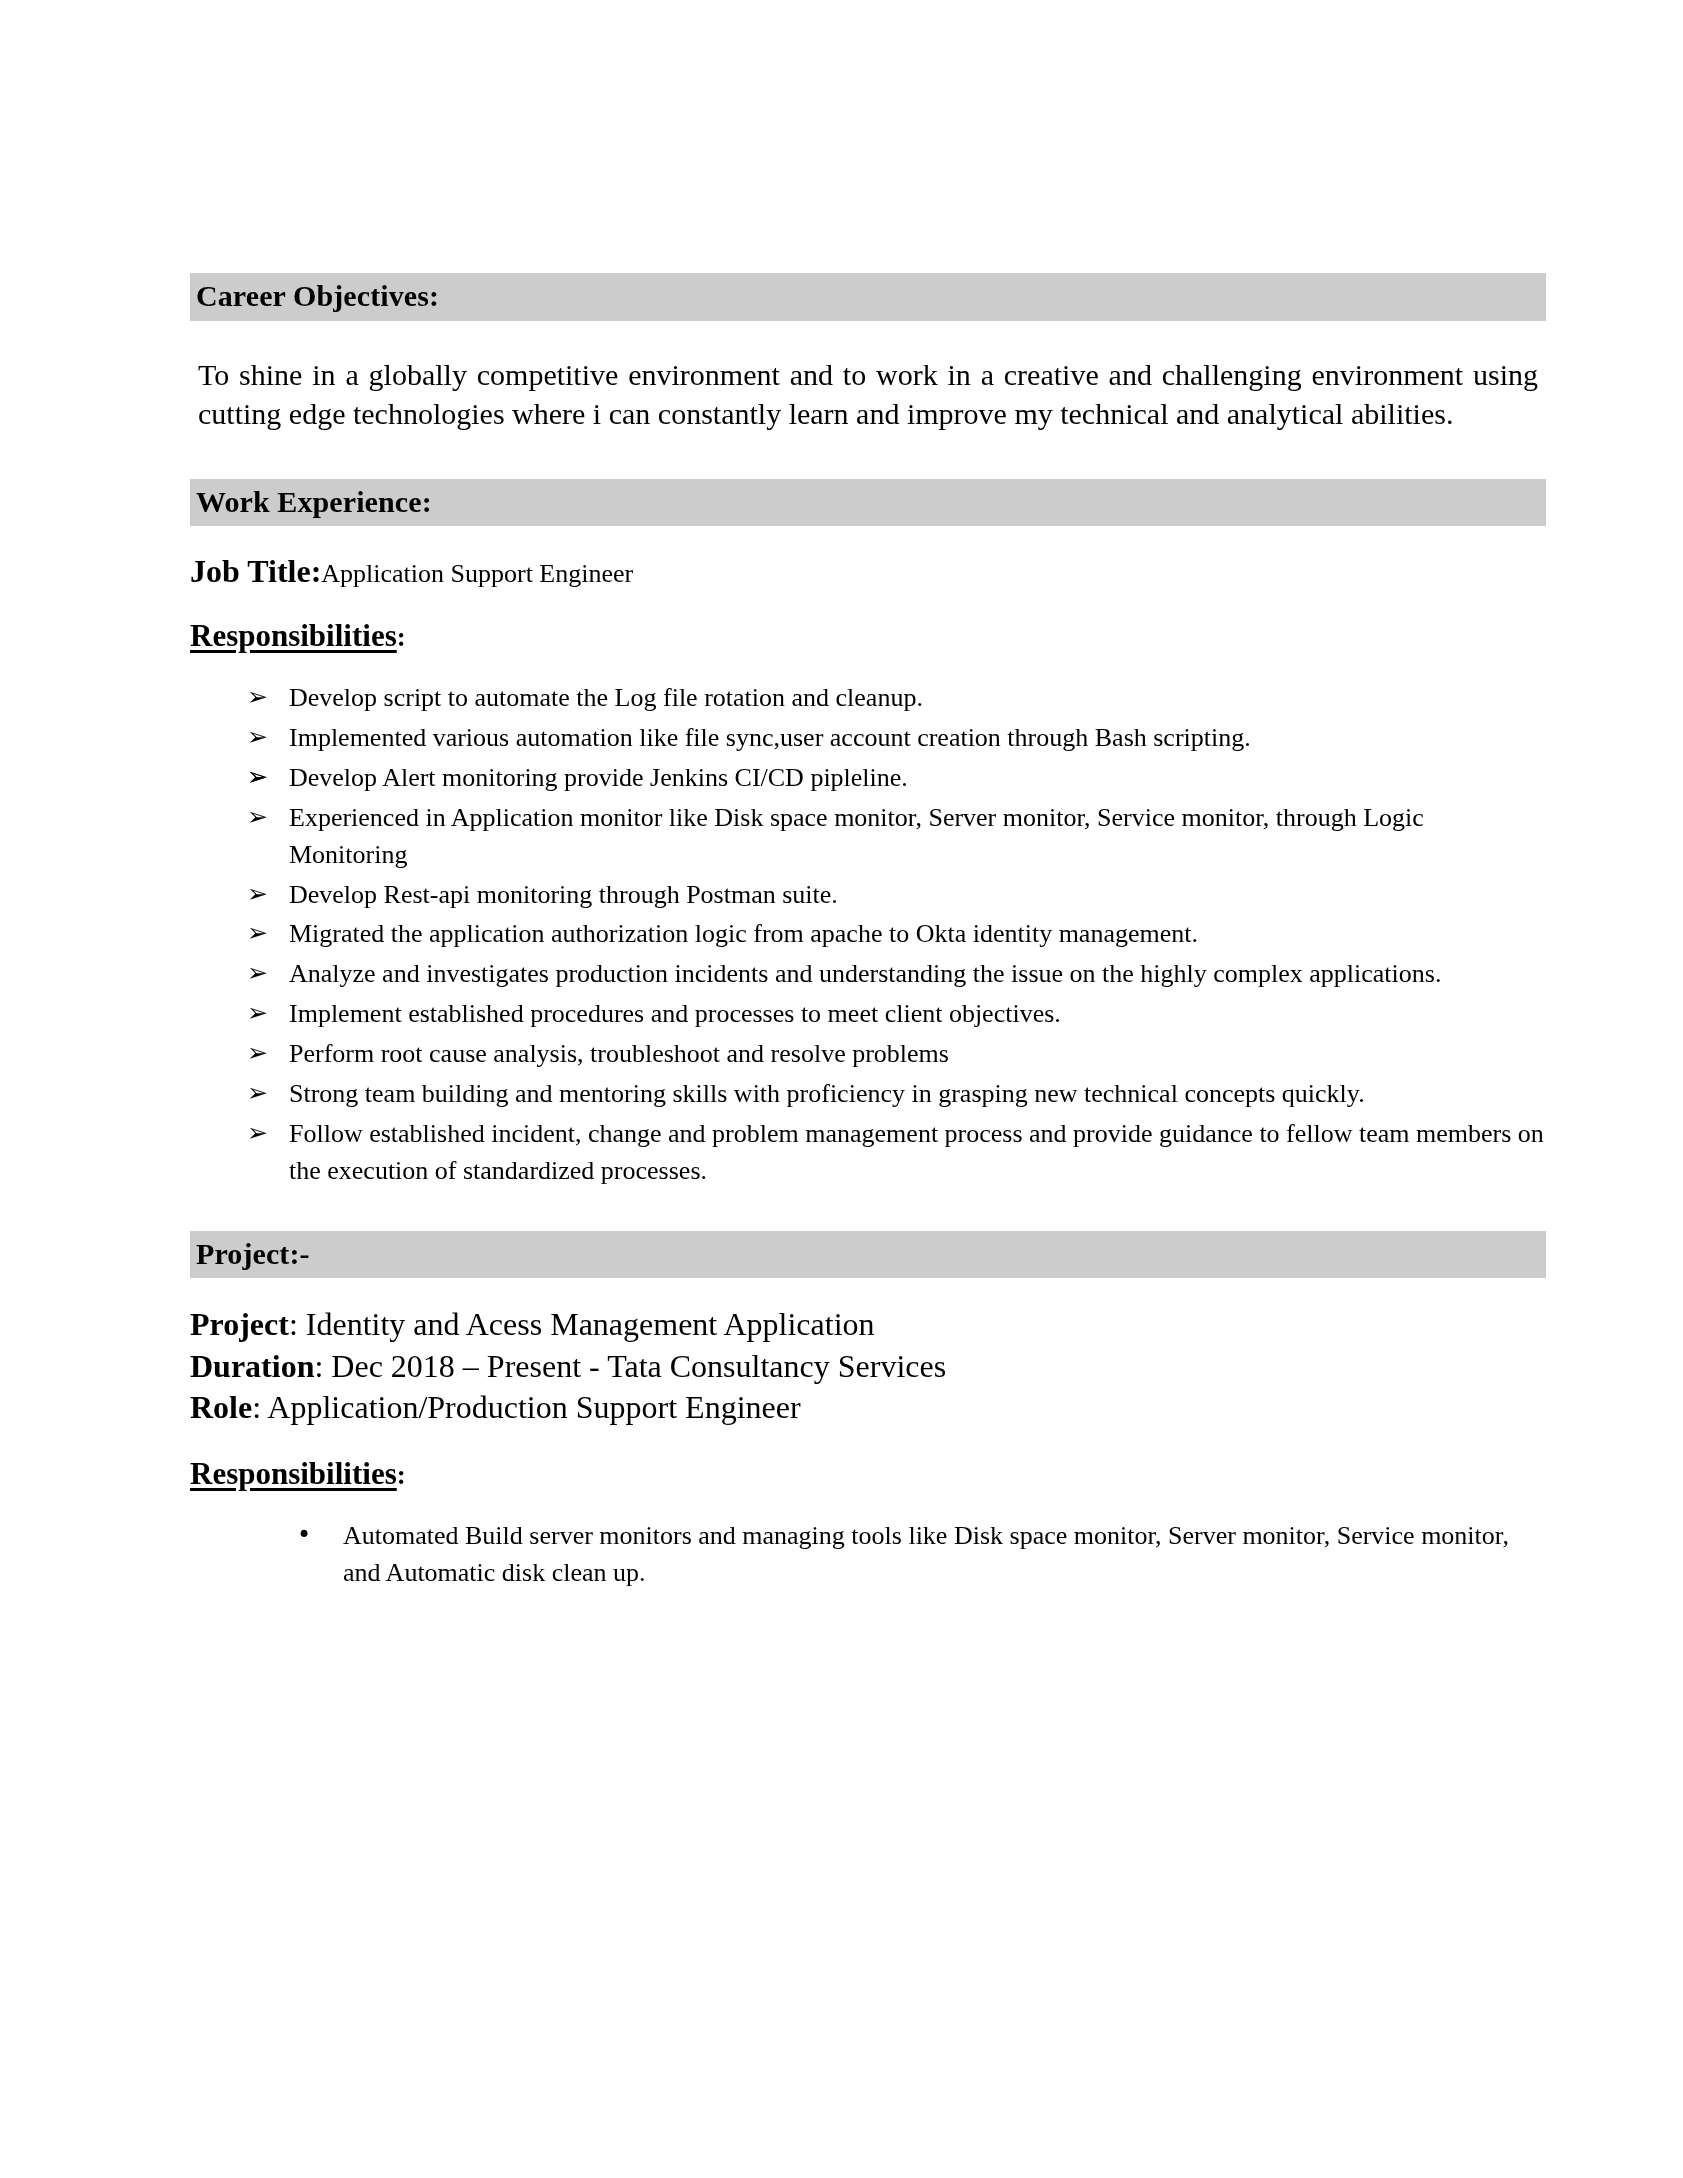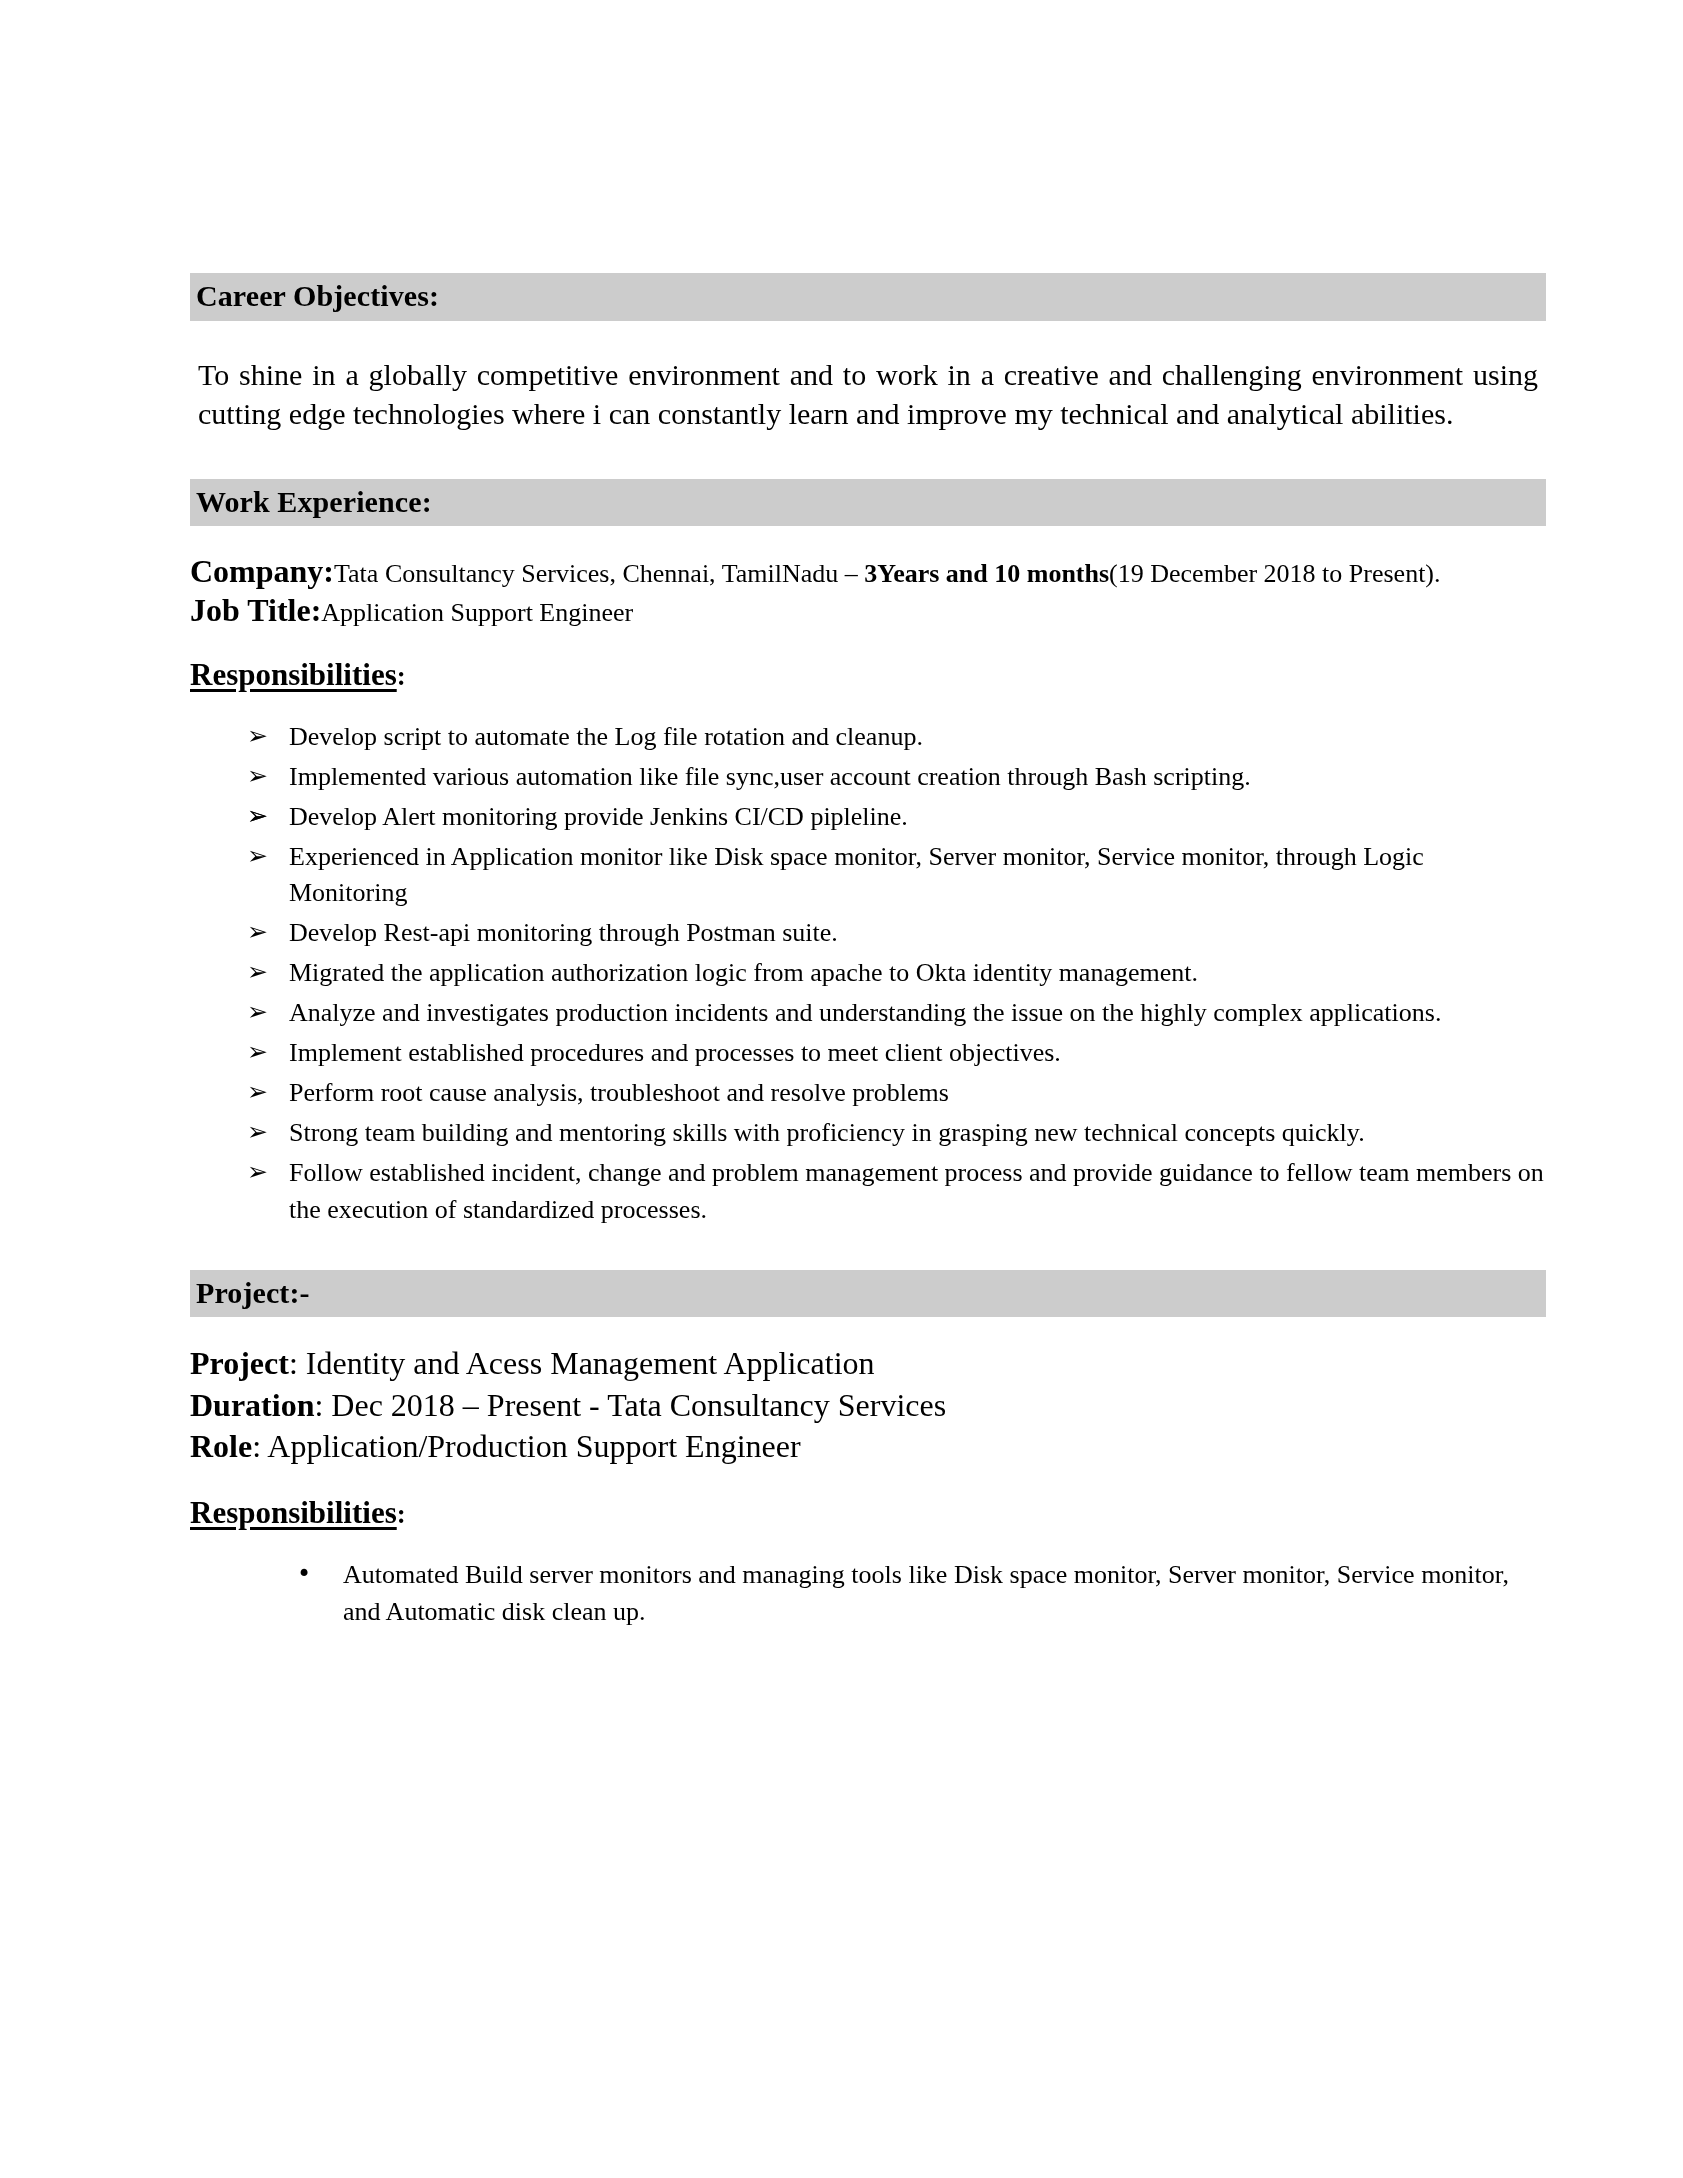--- a/index.html
+++ b/index.html
@@ -150,21 +150,20 @@
     <p class="body-para">To shine in a globally competitive environment and to work in a creative and challenging environment using cutting edge technologies where i can constantly learn and improve my technical and analytical abilities.</p>
 
     <div class="spacer-lg"></div>
 
     <div class="section-bar">
       <div class="section-title">Work Experience:</div>
     </div>
 
     <div class="spacer-md"></div>
 
-    <p class="kv-line"><span class="kv-big">Company:</span><span>Tata Consultancy Services, Chennai, TamilNadu – </span><span class="kv-bold">3Years and 10 months</span><span>(19 December 2018 to Present).</span></p>
 
     <p class="kv-line"><span class="kv-big">Job Title:</span><span>Application Support Engineer</span></p>
 
     <div class="spacer-md"></div>
 
     <p class="resp-heading"><span class="u">Responsibilities</span><span class="colon">:</span></p>
 
     <div class="spacer-md"></div>
 
     <ul class="arrow-list" id="work-resp-list">

